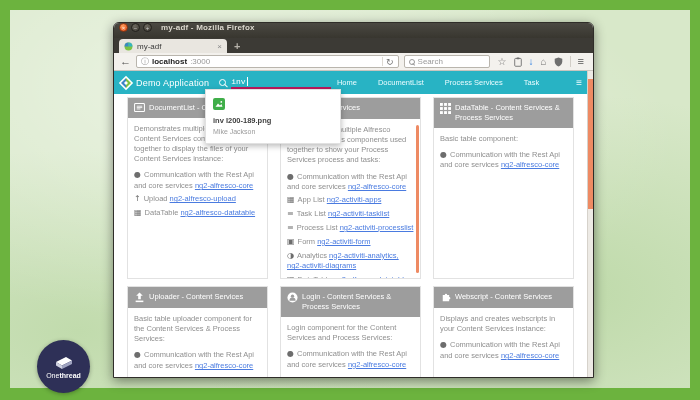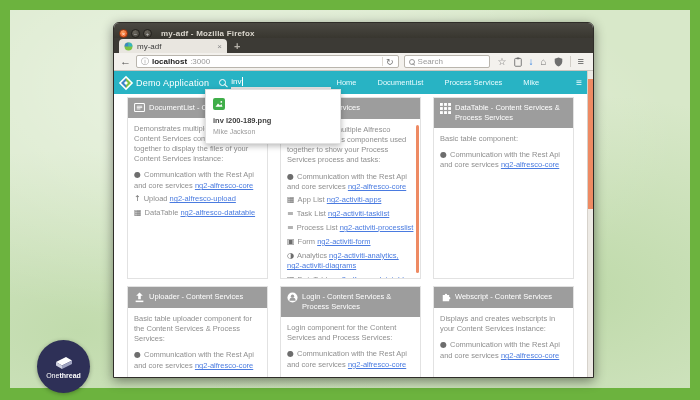--- a/index.html
+++ b/index.html
@@ -18,21 +18,21 @@
       radial-gradient(ellipse at 10% 85%, rgba(150,195,120,.35), transparent 40%);
   }
   
   .window {
     position:absolute; left:113px; top:22px; width:481px; height:356px;
     border-radius:6px 6px 0 0; box-shadow:0 3px 12px rgba(0,0,0,.45);
     background:#fff; border:1px solid #2f2d29;
   }
   .titlebar {
     height:15px; background:linear-gradient(#4a4842,#38362f);
-    border-radius:5px 5px 0 0; display:flex; align-items:flex-end; padding:0 5px; gap:3px;
+    border-radius:5px 5px 0 0; display:flex; align-items:flex-start; padding:0 5px; gap:3px;
   }
   .wbtn { width:9px; height:9px; border-radius:50%; font-size:6px; line-height:8px; text-align:center; color:rgba(255,255,255,.85); }
   .wbtn.close { background:radial-gradient(circle at 35% 30%, #ff9e5e, #dd4814); border:1px solid #8c3410; }
   .wbtn.gray  { background:radial-gradient(circle at 35% 30%, #6b675e, #413e37); border:1px solid #23211d; color:#ccc; }
   .titlebar .title { color:#dcd8cf; font-size:8px; font-weight:bold; margin-left:6px; letter-spacing:.2px; }
   .tabbar { height:15px; background:#3c3a35; display:flex; align-items:flex-end; padding-left:5px; }
   .tab {
     width:108px; height:14px; background:#e9e6e0; border-radius:4px 4px 0 0;
     display:flex; align-items:center; padding:0 5px; gap:4px; font-size:8px; color:#3a3a3a;
   }
@@ -67,22 +67,22 @@
   .appheader {
     height:23px; background:#28b3c4; display:flex; align-items:center;
     color:#fff; padding:0 9px 0 4px; position:relative; z-index:5;
   }
   .applogo { width:16px; height:16px; flex:none; }
   .apptitle { font-size:9px; margin-left:2px; letter-spacing:.2px; }
   .hmag { width:8px; height:8px; position:relative; margin-left:10px; flex:none; }
   .hmag::before { content:""; position:absolute; left:0; top:0; width:5px; height:5px; border:1.3px solid #fff; border-radius:50%; }
   .hmag::after { content:""; position:absolute; left:5.5px; top:5.5px; width:3.5px; height:1.3px; background:#fff; transform:rotate(45deg); transform-origin:0 0; }
   .hsearch {
-    width:100px; margin-left:4px; border-bottom:2px solid #e5e5e5;
-    font-size:8px; color:#fff; height:13px; line-height:11px;
+    width:100px; margin-left:4px; border-bottom:2px solid #be185d;
+    font-size:8px; color:#fff; height:13px; line-height:11px;font-family:Liberation Mono, monospace;
   }
   .hsearch .caret { border-right:1px solid #fff; margin-left:1px; }
   .hnav { margin-left:auto; display:flex; align-items:center; gap:21px; font-size:7.5px; }
   .hnav .navlink { color:#eafcff; }
   .hburger { font-size:10px; margin-left:16px; margin-right:2px; color:#eafcff; }
   
   .dropdown {
     position:absolute; left:91px; top:18px; width:136px; z-index:9;
     background:#fff; border:1px solid #e1e1e1; box-shadow:0 2px 6px rgba(0,0,0,.28);
     padding:3px 0;
@@ -186,21 +186,21 @@
         <path d="M8 3 L13 8 L8 13 Z" fill="#7dc242"></path>
         <path d="M8 6 L10 8 L8 10 L6 8 Z" fill="#fff"></path>
       </svg>
       <span class="apptitle">Demo Application</span>
       <span class="hmag"></span>
       <span class="hsearch"><span>inv</span><span class="caret"></span></span>
       <div class="hnav">
         <span class="navlink">Home</span>
         <span class="navlink">DocumentList</span>
         <span class="navlink">Process Services</span>
-        <span class="navlink">Mike</span>
+        <span class="navlink">Task</span>
         <span class="hburger">≡</span>
       </div>
     </div>
 
     <div class="dropdown">
       <div class="dditem">
         <svg class="ddicon" viewBox="0 0 12 12">
           <rect width="12" height="12" rx="2" fill="#3fae49"></rect>
           <path d="M2.5 8.8 L5 5.6 L7 7.6 L8.4 6.1 L9.5 8.8 Z" fill="#fff"></path>
           <circle cx="8.3" cy="3.9" r="0.9" fill="#fff"></circle>

